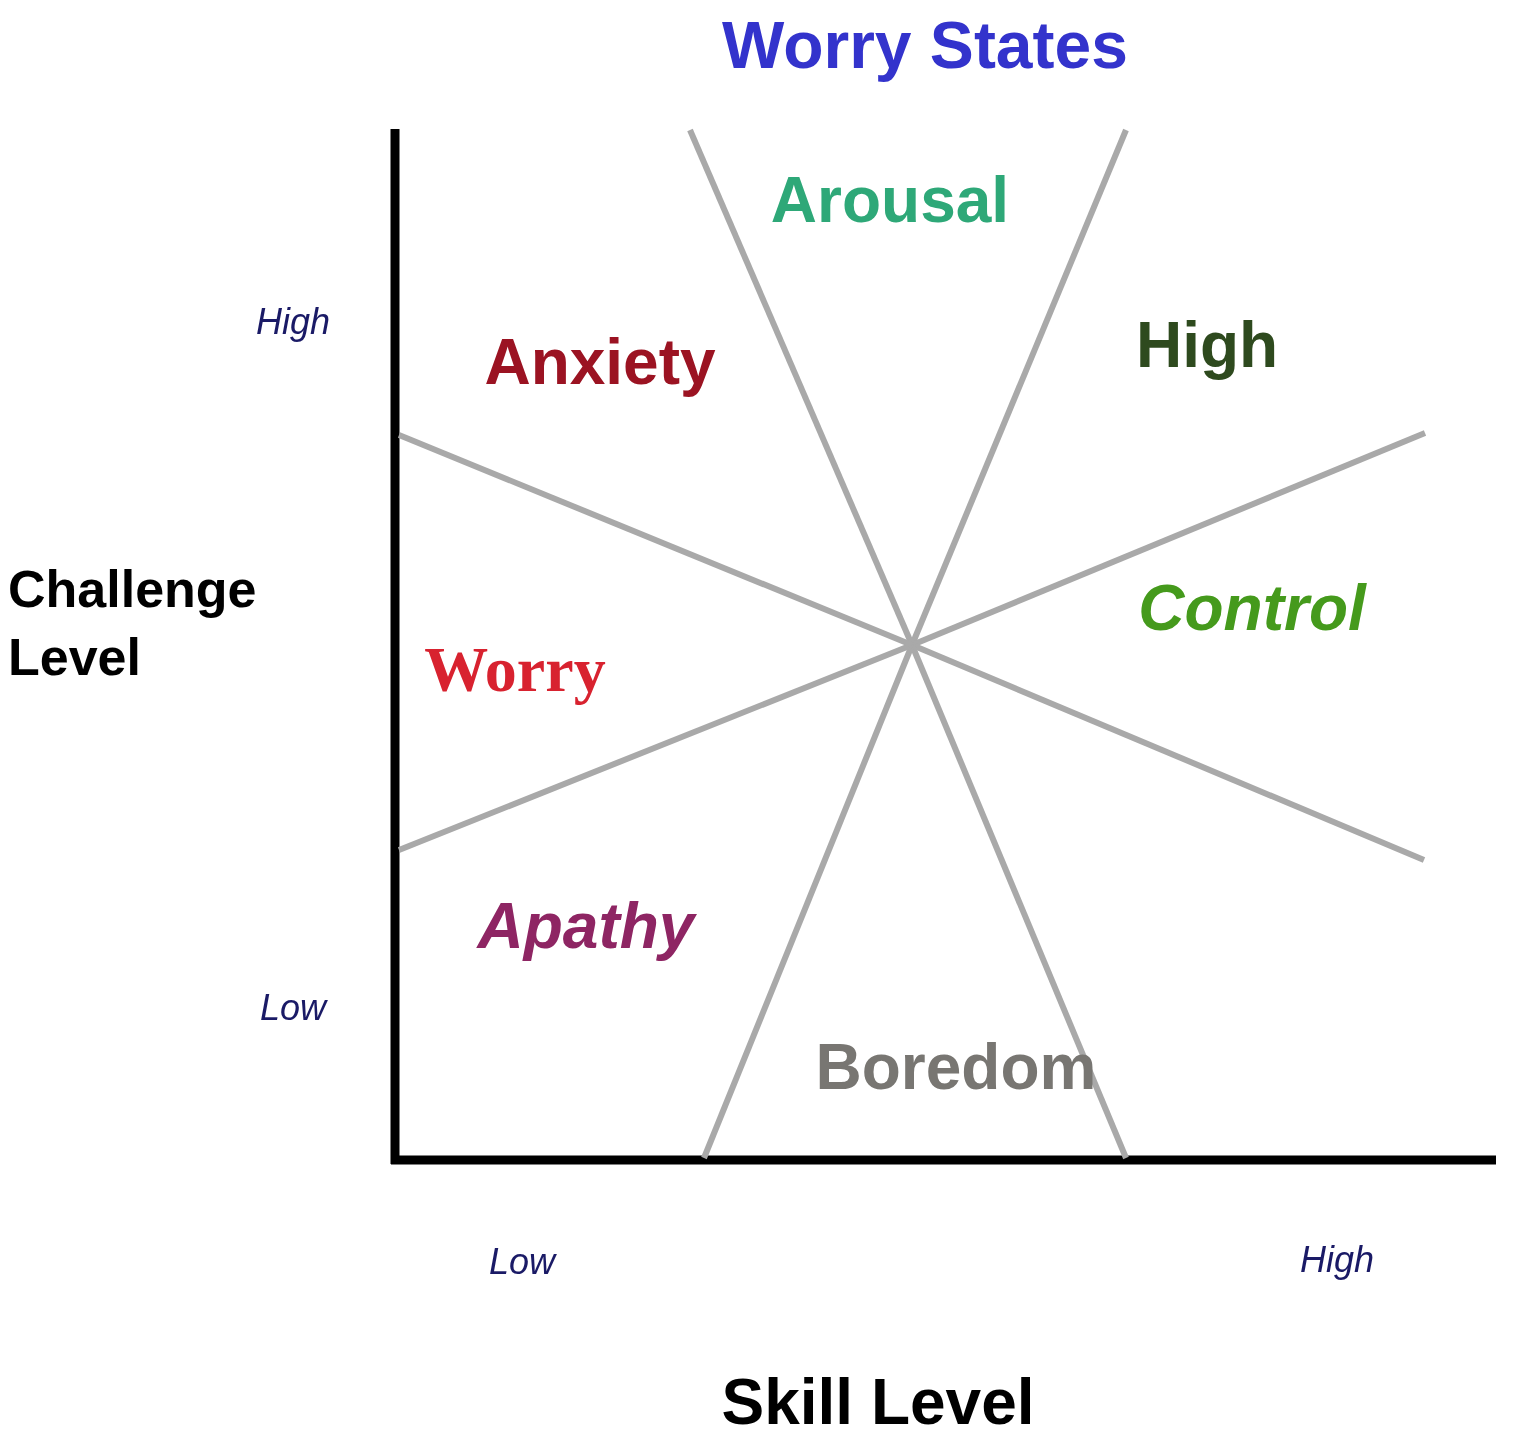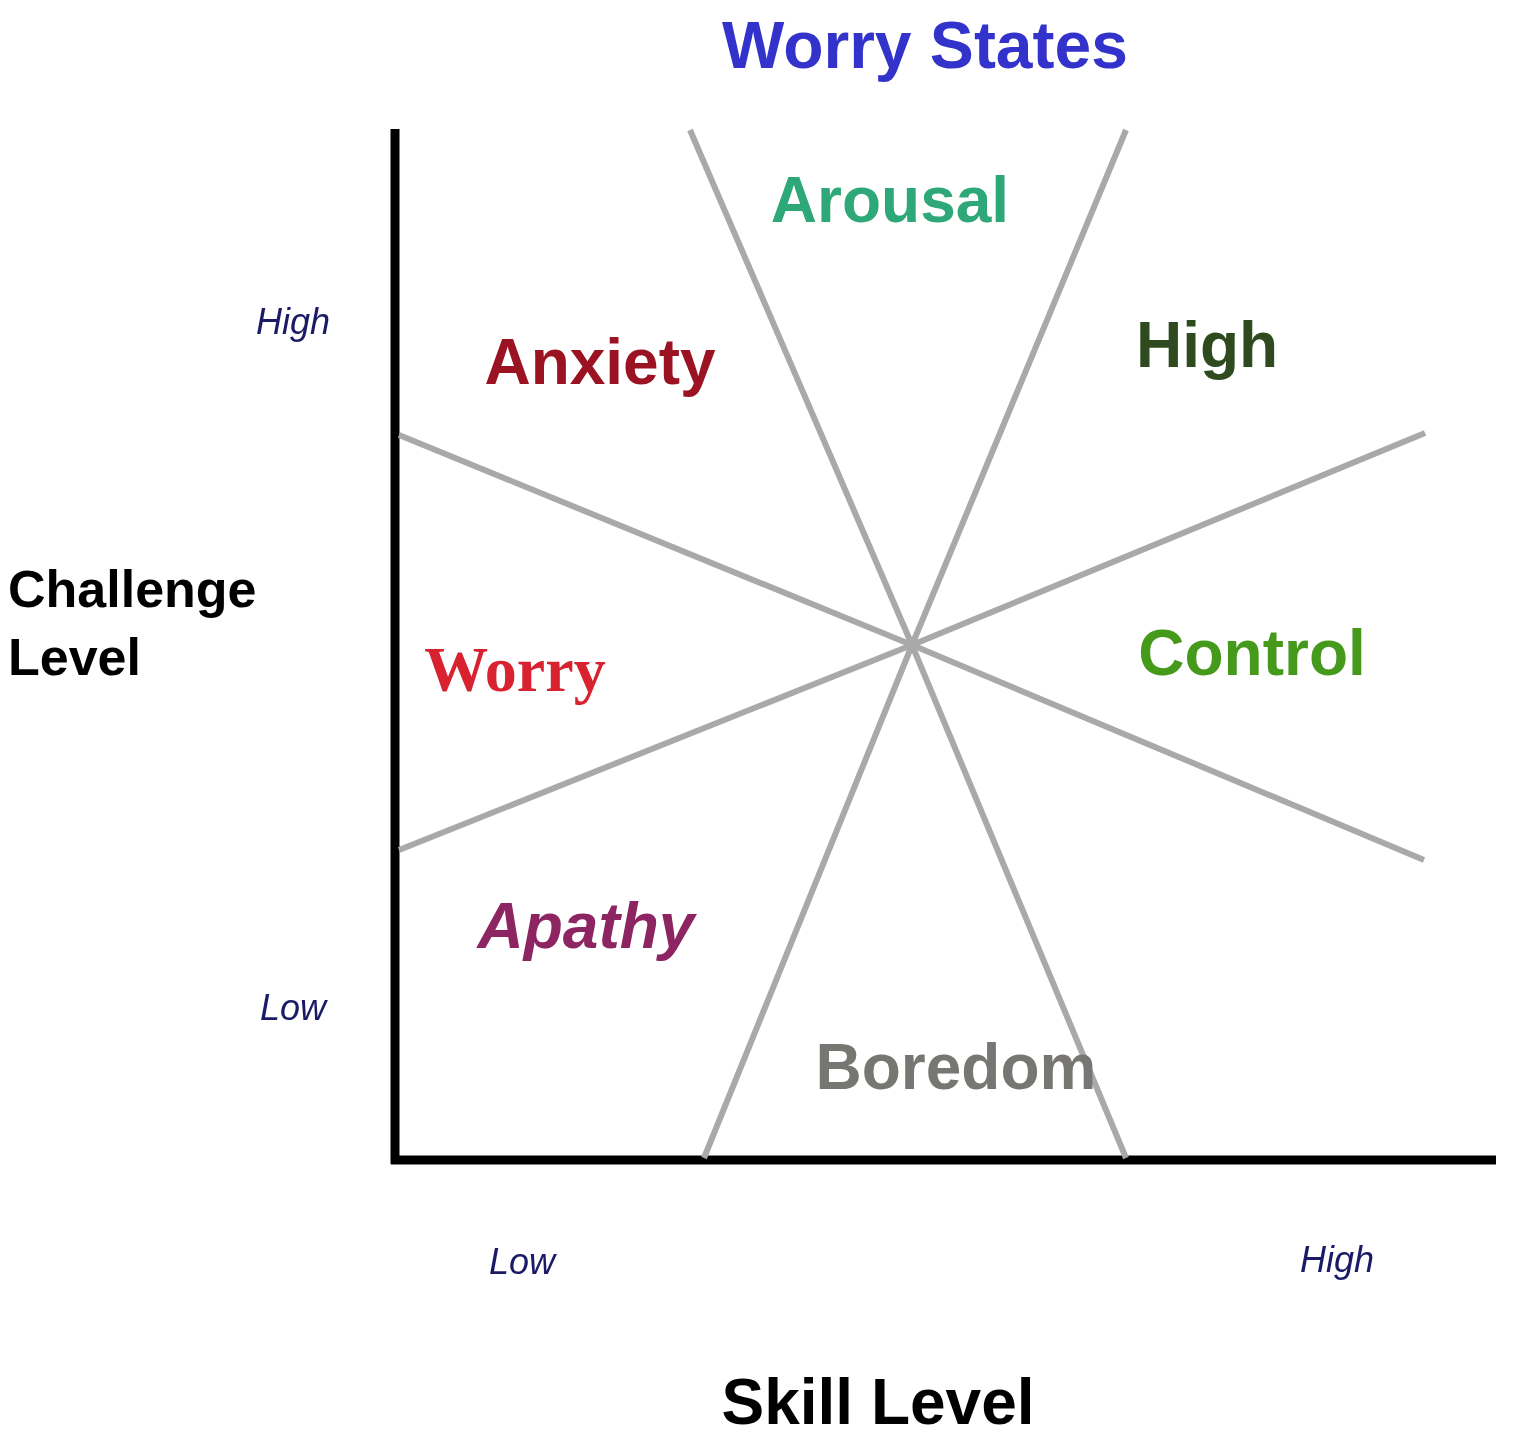--- a/index.html
+++ b/index.html
@@ -56,21 +56,21 @@
   }
   .xlabel-block {
     font-size: 64px;
   }
   
   .pos-title      { left: 925px;  top: 45px;  }
   .pos-arousal    { left: 890px;  top: 200px; }
   .pos-anxiety    { left: 600px;  top: 362px; }
   .pos-flow       { left: 1207px; top: 345px; }
   .pos-worry      { left: 515px;  top: 670px; font-family: Liberation Serif, serif; }
-  .pos-control    { left: 1252px; top: 653px; }
+  .pos-control    { left: 1252px; top: 608px; font-style: italic; }
   .pos-apathy     { left: 586px;  top: 926px; font-style: italic; }
   .pos-relaxation { left: 1285px; top: 966px; }
   .pos-boredom    { left: 956px;  top: 1067px;}
   .pos-high-y     { left: 293px;  top: 322px; }
   .pos-low-y      { left: 293px;  top: 1008px;}
   .pos-low-x      { left: 522px;  top: 1262px;}
   .pos-high-x     { left: 1337px; top: 1260px;}
   .pos-skill      { left: 878px;  top: 1402px;}
 </style>
 </head>

